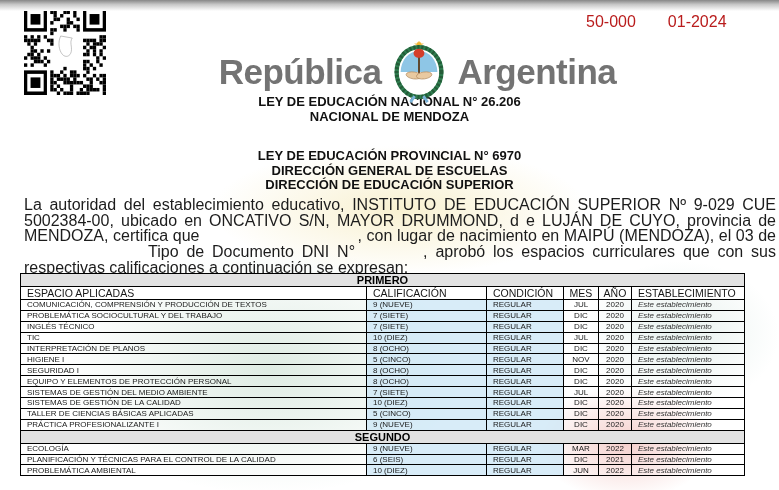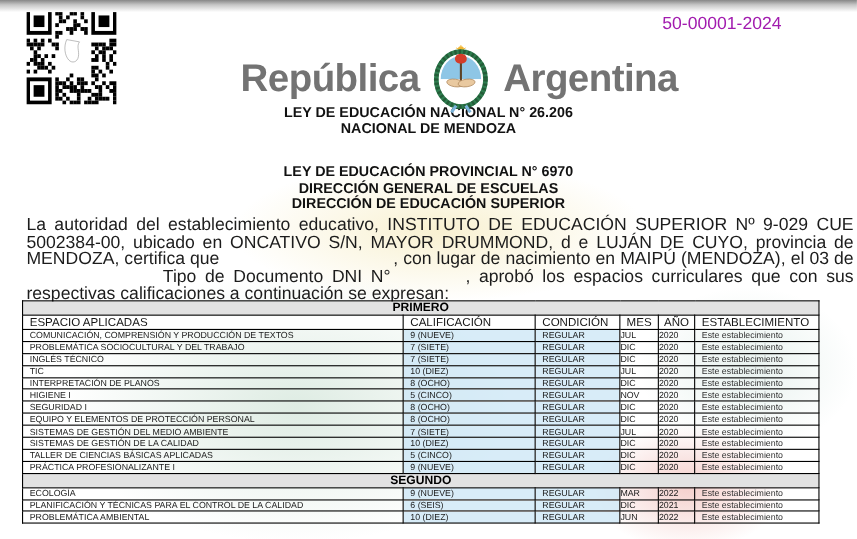--- a/index.html
+++ b/index.html
@@ -14,22 +14,22 @@
   .wm-yellow{left:210px;top:145px;width:380px;height:130px;
     background:radial-gradient(ellipse at center,rgba(233,208,102,0.30),rgba(233,208,102,0) 70%);}
   .wm-green{left:55px;top:245px;width:430px;height:250px;
     background:radial-gradient(ellipse at center,rgba(106,168,128,0.22),rgba(106,168,128,0) 70%);}
   .wm-teal{left:580px;top:260px;width:200px;height:150px;
     background:radial-gradient(ellipse at center,rgba(108,170,150,0.16),rgba(108,170,150,0) 70%);}
   .wm-red{left:535px;top:385px;width:180px;height:115px;
     background:radial-gradient(ellipse at center,rgba(214,70,58,0.26),rgba(214,70,58,0) 70%);}
 
   .qr{position:absolute;left:24px;top:7px;width:82px;height:88px;z-index:2;}
-  .doc-number{position:absolute;left:586px;top:13px;z-index:4;display:flex;
-    font-size:16px;color:#a21caf;margin-left:16px;}
+  .doc-number{position:absolute;left:586px;top:13px;z-index:4;display:flex;gap:32px;
+    font-size:16px;color:#b91c1c;}
   .title-row{position:absolute;top:41px;left:0;width:100%;z-index:2;
     display:flex;justify-content:center;align-items:center;gap:12px;
     font-size:35px;font-weight:bold;letter-spacing:-0.5px;color:#737373;margin-left:28px;}
   .subtitle,.law-block{position:absolute;left:0;width:100%;text-align:center;z-index:1;
     font-weight:bold;font-size:13px;line-height:14.5px;color:#111;}
   .subtitle{top:95px;}
   .law-block{top:149px;}
   .paragraph{position:absolute;top:197px;left:24px;width:752px;z-index:1;
     font-size:16px;line-height:15.7px;text-align:justify;color:#1c1c1c;}
   .redact{display:inline-block;}
@@ -40,22 +40,22 @@
   .table-wrap{position:absolute;top:273px;left:20px;width:636px;z-index:1;}
   table{border-collapse:collapse;width:100%;table-layout:fixed;background:transparent;}
   td,th{border:1px solid #000;box-sizing:border-box;overflow:hidden;white-space:nowrap;}
   tr.band td{background:#e2e2e2;text-align:center;font-weight:bold;font-size:11px;
     height:12px;padding:0;color:#000;}
   tr.head th{font-weight:normal;font-size:10.5px;text-align:left;height:12px;
     padding:0 0 0 6px;background:#fff;color:#161616;}
   tr.head th.center{text-align:center;padding-left:0;}
   tr.datarow td{font-size:8px;height:10.9px;padding:0 0 0 6px;color:#1a1a1a;background:transparent;}
   tr.datarow td.c1,tr.datarow td.c2{background:rgba(205,231,246,0.78);}
-  tr.datarow td.c3,tr.datarow td.c4{padding-left:0;margin-top:12px;}
-  tr.datarow td.c5{color:#333;}
+  tr.datarow td.c3,tr.datarow td.c4{text-align:center;padding-left:0;margin-top:12px;}
+  tr.datarow td.c5{color:#333;font-style:italic;}
 </style>
 </head>
 <body>
 
 <div class="top-shade"></div>
 <div class="wm wm-yellow"></div>
 <div class="wm wm-green"></div>
 <div class="wm wm-teal"></div>
 <div class="wm wm-red"></div>
 

